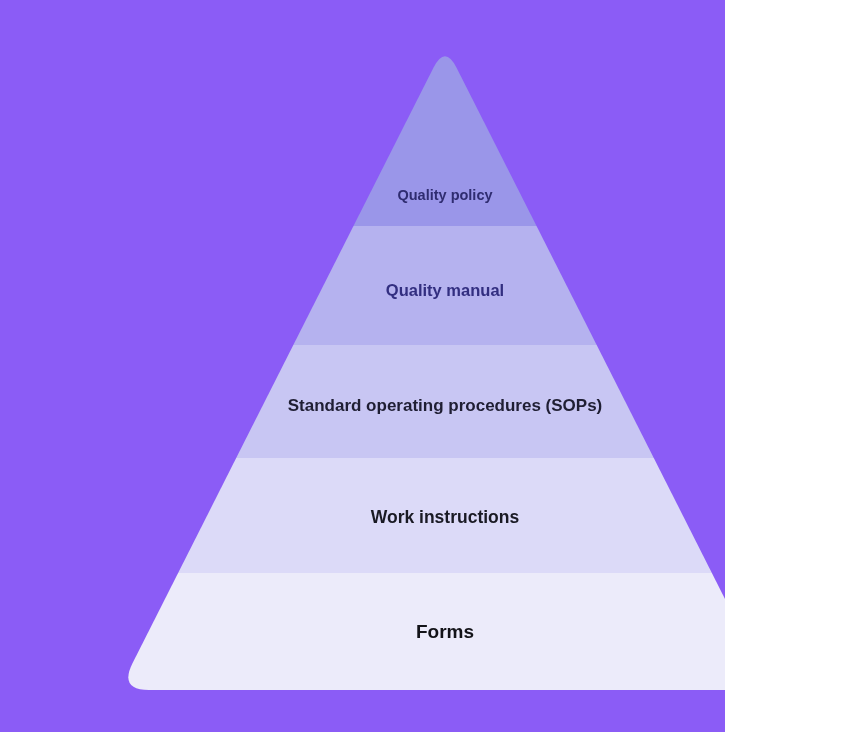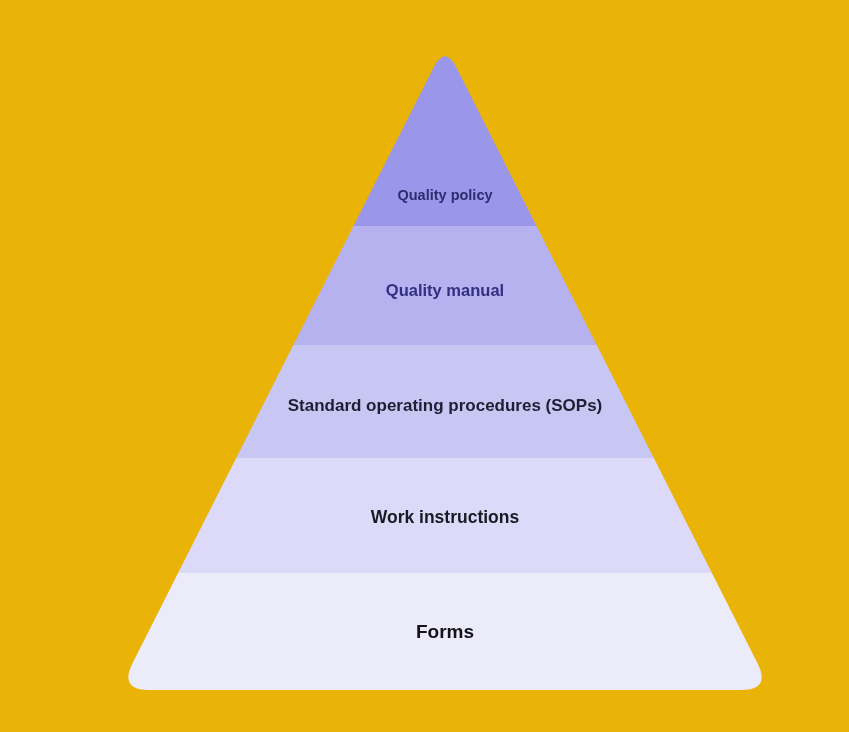--- a/index.html
+++ b/index.html
@@ -3,23 +3,23 @@
 <meta charset="utf-8">
 <style>
   html, body {
     margin: 0;
     padding: 0;
     background: #ffffff;
     font-family: "Liberation Sans", sans-serif;
   }
   .canvas {
     position: relative;
-    width: 849px;
+    width: 725px;
     height: 732px;
-    background: #eab308;
+    background: #8b5cf6;
     overflow: hidden;
   }
   svg.pyramid {
     position: absolute;
     left: 0;
     top: 0;
     display: block;
   }
   text.level-label {
     text-anchor: middle;

